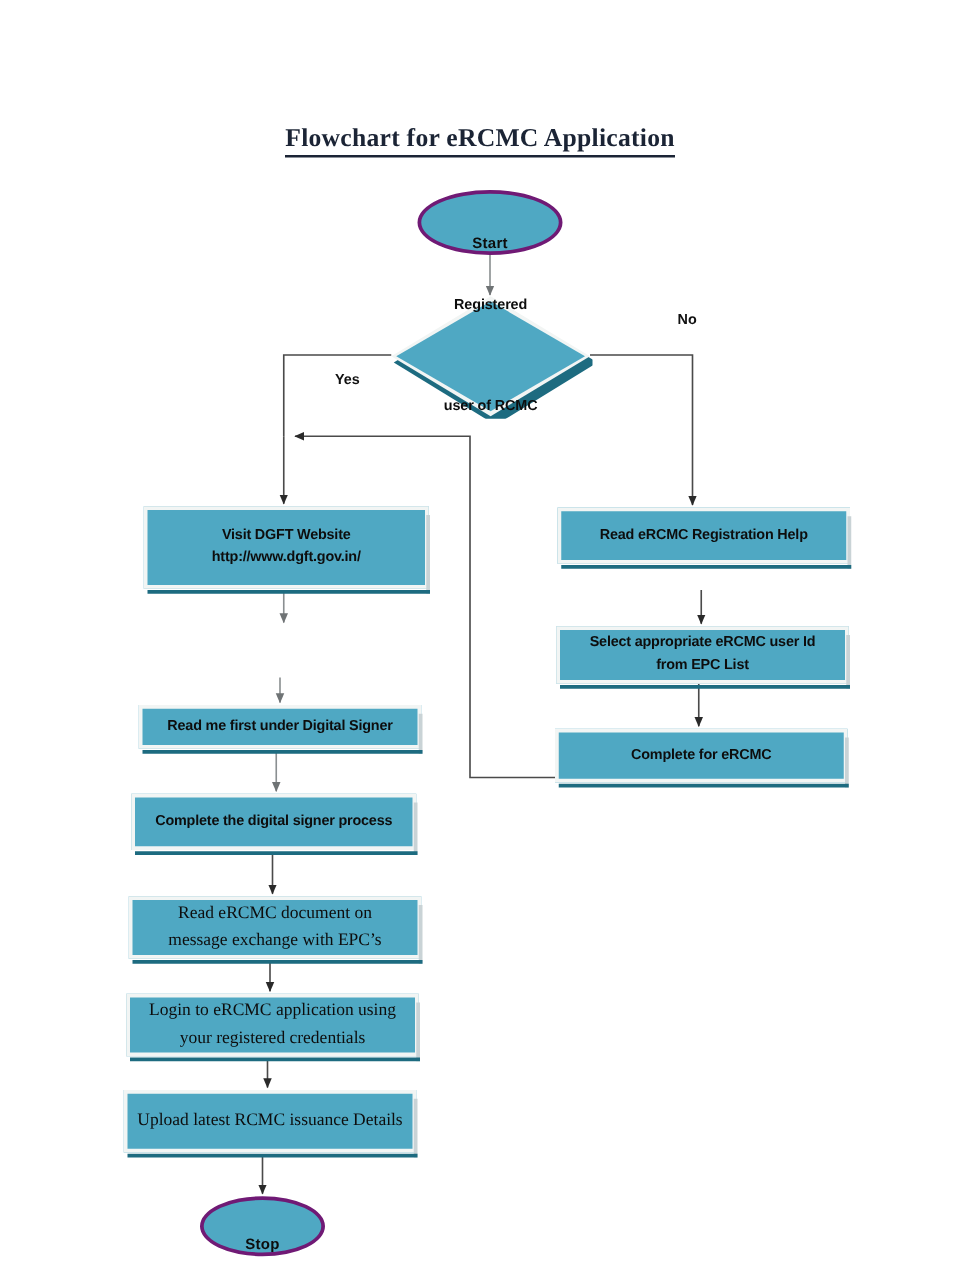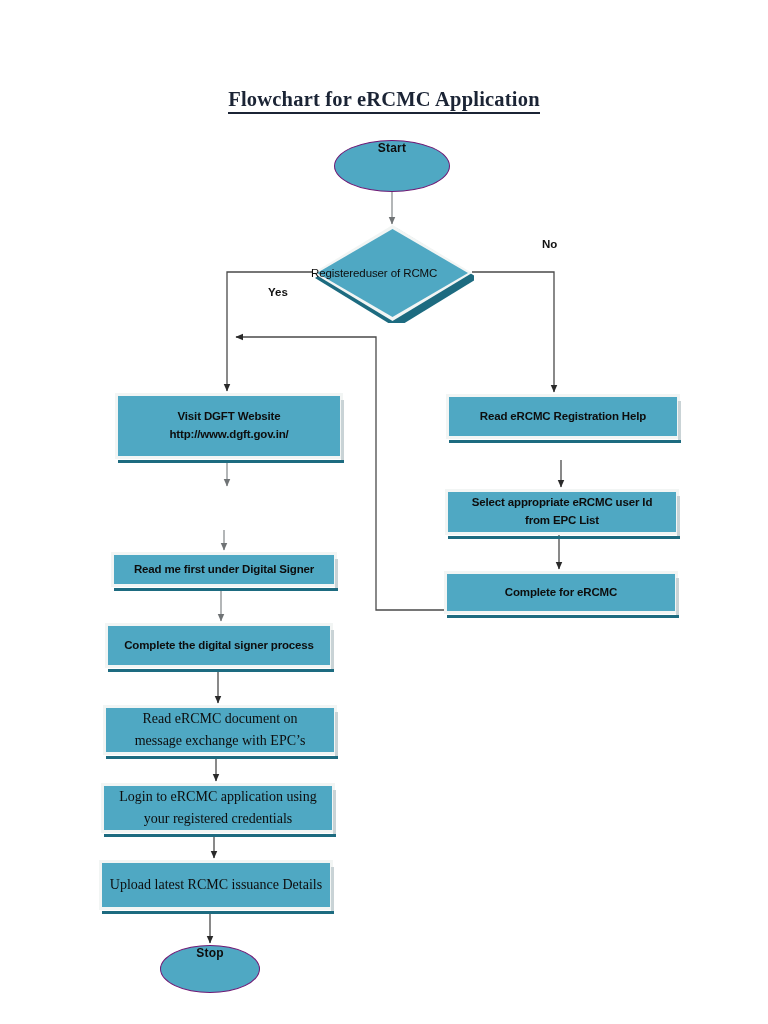--- a/index.html
+++ b/index.html
@@ -10,21 +10,21 @@
   body {
     width: 768px;
     height: 1024px;
     position: relative;
     overflow: hidden;
     font-family: "Liberation Sans", sans-serif;
   }
 
   #stage {
     position: absolute;
-    left: 0; top: 0;
+    left: 0; top: 12px;
     width: 768px;
     height: 856px;
   }
 
   
   .title {
     position: absolute;
     left: 0;
     top: 88px;
     width: 768px;
@@ -84,24 +84,24 @@
     font-weight: normal;
     font-size: 14px;
     letter-spacing: 0px;
   }
 
   
   .oval {
     position: absolute;
     box-sizing: border-box;
     background: #4fa8c3;
-    border: 1px solid #701a75;
+    border: 3px solid #701a75;
     border-radius: 50%;
     display: flex;
-    align-items: flex-start;
+    align-items: flex-end;
     justify-content: center;
     color: #0d0d0d;
     font-size: 12px;
     font-weight: bold;
     letter-spacing: 0.2px;
   }
   .oval::after {
     content: "";
     position: absolute;
     left: 4px;
@@ -122,26 +122,27 @@
     left: 0; top: 0;
     width: 100%;
     height: 100%;
   }
   .diamond-label {
     position: absolute;
     left: 0; top: 0;
     width: 100%;
     height: 100%;
     display: flex;
+    flex-direction: column;
     align-items: center;
-    justify-content: flex-start;
+    justify-content: space-between;
     text-align: center;
     color: #0d0d0d;
     font-size: 11.5px;
-    font-weight: normal;
+    font-weight: bold;
     line-height: 1.65;
     letter-spacing: -0.1px;
   }
 
   
   .branch-label {
     position: absolute;
     font-size: 11.5px;
     font-weight: bold;
     color: #111111;

